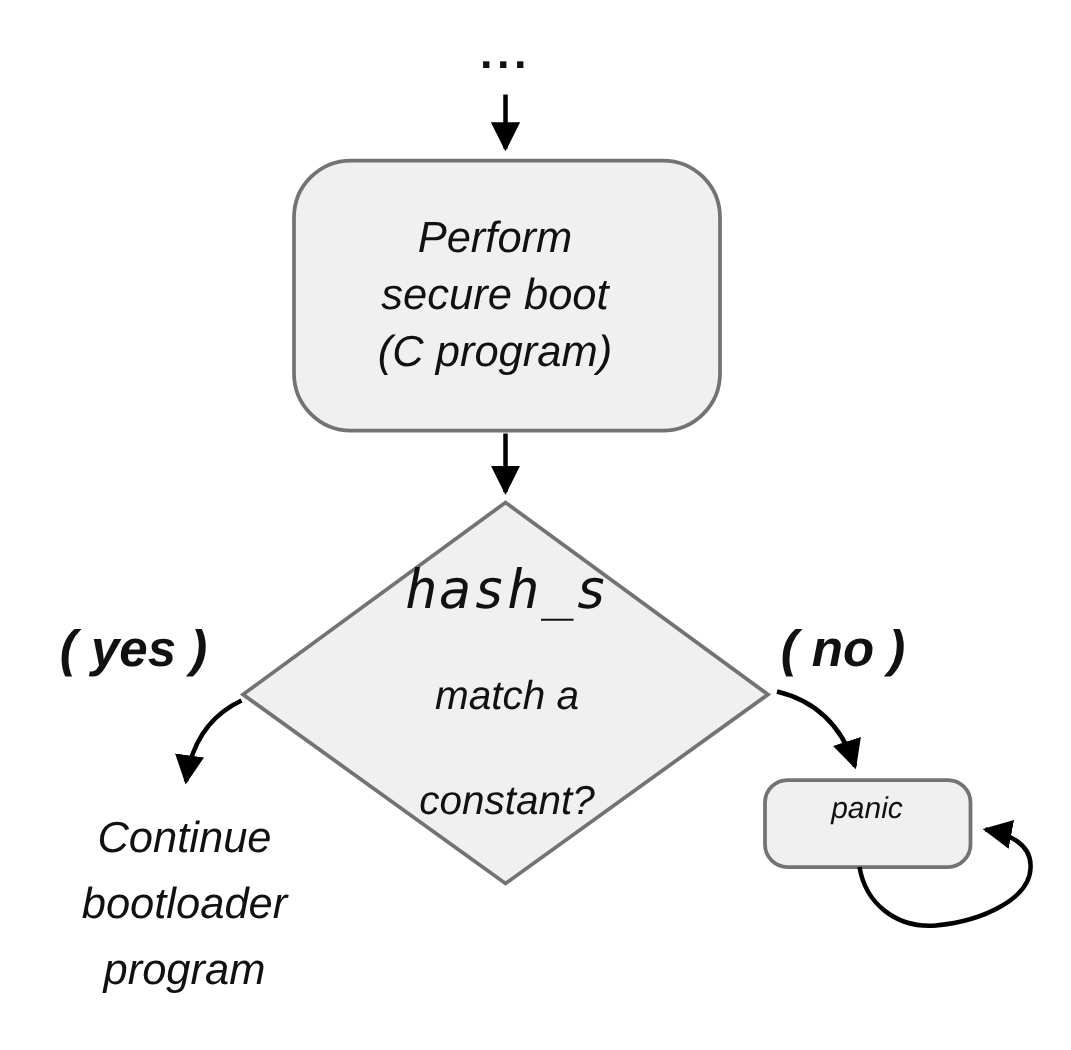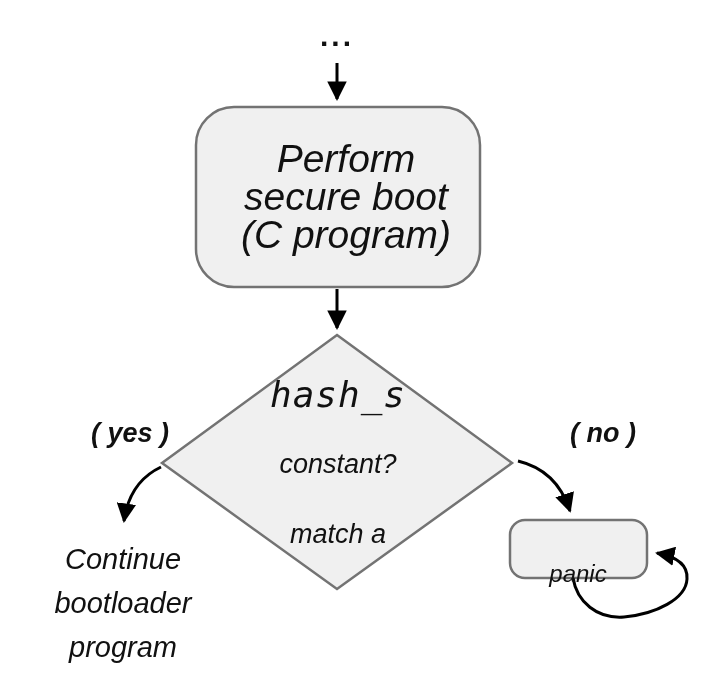--- a/index.html
+++ b/index.html
@@ -40,50 +40,49 @@
   }
   .ellipsis {
     left: 337px; top: 36px;
     font-weight: 700;
     font-style: normal;
     font-size: 30px;
     letter-spacing: 3px;
     line-height: 20px;
   }
   .process-label {
-    left: 346px; top: 197px;
-    font-size: 39px;
+    left: 330px; top: 197px;
+    font-size: 29px;
     line-height: 38px;
   }
   .decision-label {
     left: 338px; top: 464px;
     font-size: 27px;
     line-height: 35px;
   }
   .decision-label .code-line {
     font-family: "DejaVu Sans Mono", monospace;
     font-size: 36px;
     letter-spacing: 1px;
   }
   .branch-label {
     font-weight: 700;
-    font-size: 27px;
+    font-size: 34px;
     line-height: 30px;
-    margin-left: 41px;
   }
   .yes-label { left: 89px;  top: 433px; }
   .no-label  { left: 562px; top: 433px; }
   .outcome-label {
     left: 123px; top: 603px;
     font-size: 29px;
     line-height: 44px;
   }
   .panic-label {
-    left: 578px; top: 574px;
-    font-size: 24px;
+    left: 578px; top: 540px;
+    font-size: 20px;
   }
 </style>
 </head>
 <body>
 
 <div id="stage">
 
   <svg id="canvas-svg" viewBox="0 0 714 700" aria-hidden="true">
     <defs>
       <marker id="ah" viewBox="0 0 10 10" refX="9" refY="5" markerWidth="6.5" markerHeight="6.5" orient="auto-start-reverse" markerUnits="strokeWidth">
@@ -109,22 +108,22 @@
   </svg>
 
   <div class="txt ellipsis">...</div>
 
   <div class="txt process-label">Perform
 secure boot
 (C program)</div>
 
   <div class="txt decision-label">
     <div class="code-line">hash_s</div>
+    <div>match a</div>
     <div>constant?</div>
-    <div>match a</div>
   </div>
 
   <div class="txt branch-label yes-label">( yes )</div>
 
   <div class="txt branch-label no-label">( no )</div>
 
   <div class="txt outcome-label">Continue
 bootloader
 program</div>
 

